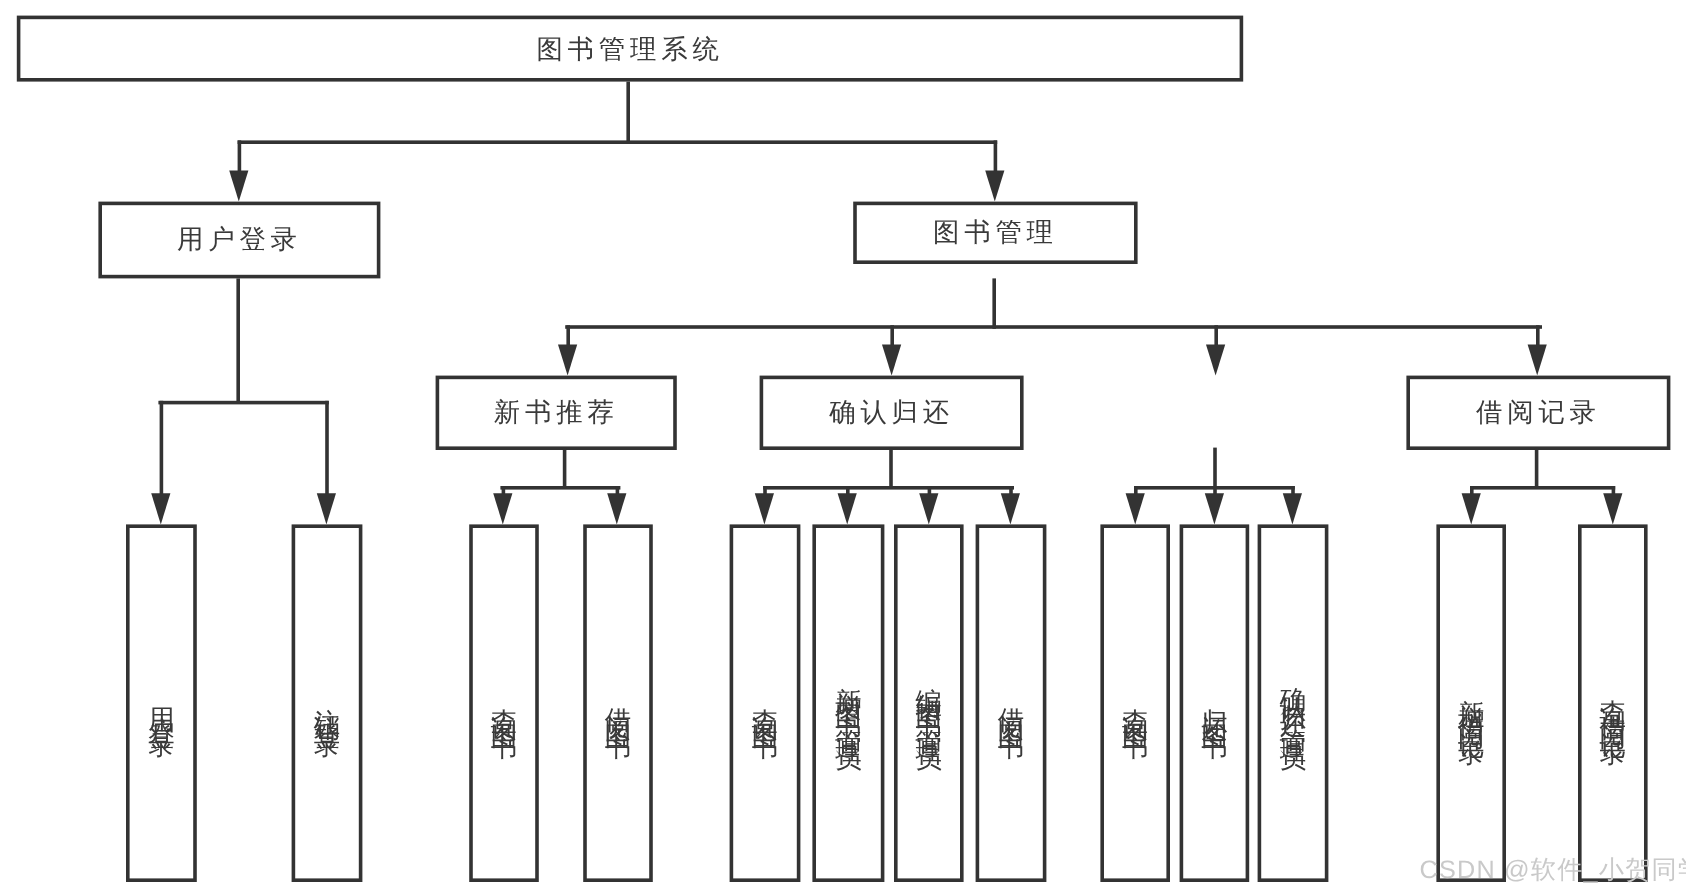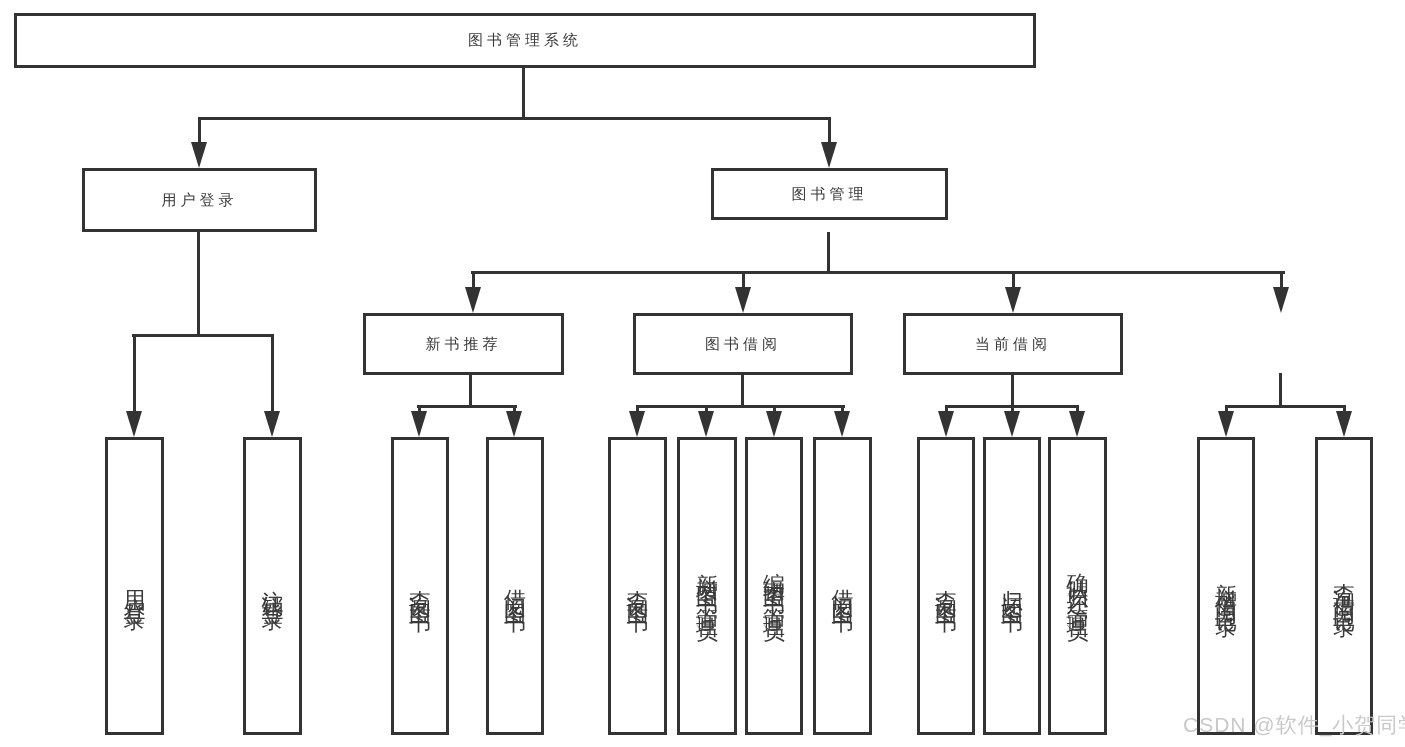--- a/index.html
+++ b/index.html
@@ -19,21 +19,21 @@
   }
   
   .node{
     position:absolute;
     border:3px solid var(--line);
     background:var(--bg);
     display:flex; align-items:center; justify-content:center;
     color:var(--text);
   }
   .node.h span{
-    font-size:15px; letter-spacing:4px; white-space:nowrap;
+    font-size:22px; letter-spacing:4px; white-space:nowrap;
     color:var(--text);
   }
   .node.v span{
     writing-mode:vertical-rl;
     font-size:22px; letter-spacing:7px; line-height:1;
     color:var(--text); white-space:nowrap;
   }
   
   .vl,.hl{ position:absolute; background:var(--line); }
   .vl{ width:3px; }
@@ -89,24 +89,24 @@
   <div class="ah" style="left:735px;top:287px"></div>
   <div class="vl" style="left:1012px;top:271px;height:18px"></div>
   <div class="ah" style="left:1005px;top:287px"></div>
   <div class="vl" style="left:1280px;top:271px;height:18px"></div>
   <div class="ah" style="left:1273px;top:287px"></div>
 
   <div class="node h" style="left:363px;top:313px;width:201px;height:62px">
     <span>新书推荐</span>
   </div>
   <div class="node h" style="left:633px;top:313px;width:220px;height:62px">
-    <span>图书借阅</span>
+    <span>确认归还</span>
   </div>
-  <div class="node h" style="left:903px;top:313px;width:220px;height:62px">
-    <span>当前借阅</span>
+  <div class="node h" style="left:1172px;top:313px;width:220px;height:62px">
+    <span>借阅记录</span>
   </div>
 
   <div class="vl" style="left:469px;top:373px;height:34px"></div>
   <div class="hl" style="left:417px;top:405px;width:100px"></div>
   <div class="vl" style="left:418px;top:405px;height:8px"></div>
   <div class="ah" style="left:411px;top:411px"></div>
   <div class="vl" style="left:513px;top:405px;height:8px"></div>
   <div class="ah" style="left:506px;top:411px"></div>
 
   <div class="vl" style="left:741px;top:373px;height:34px"></div>

